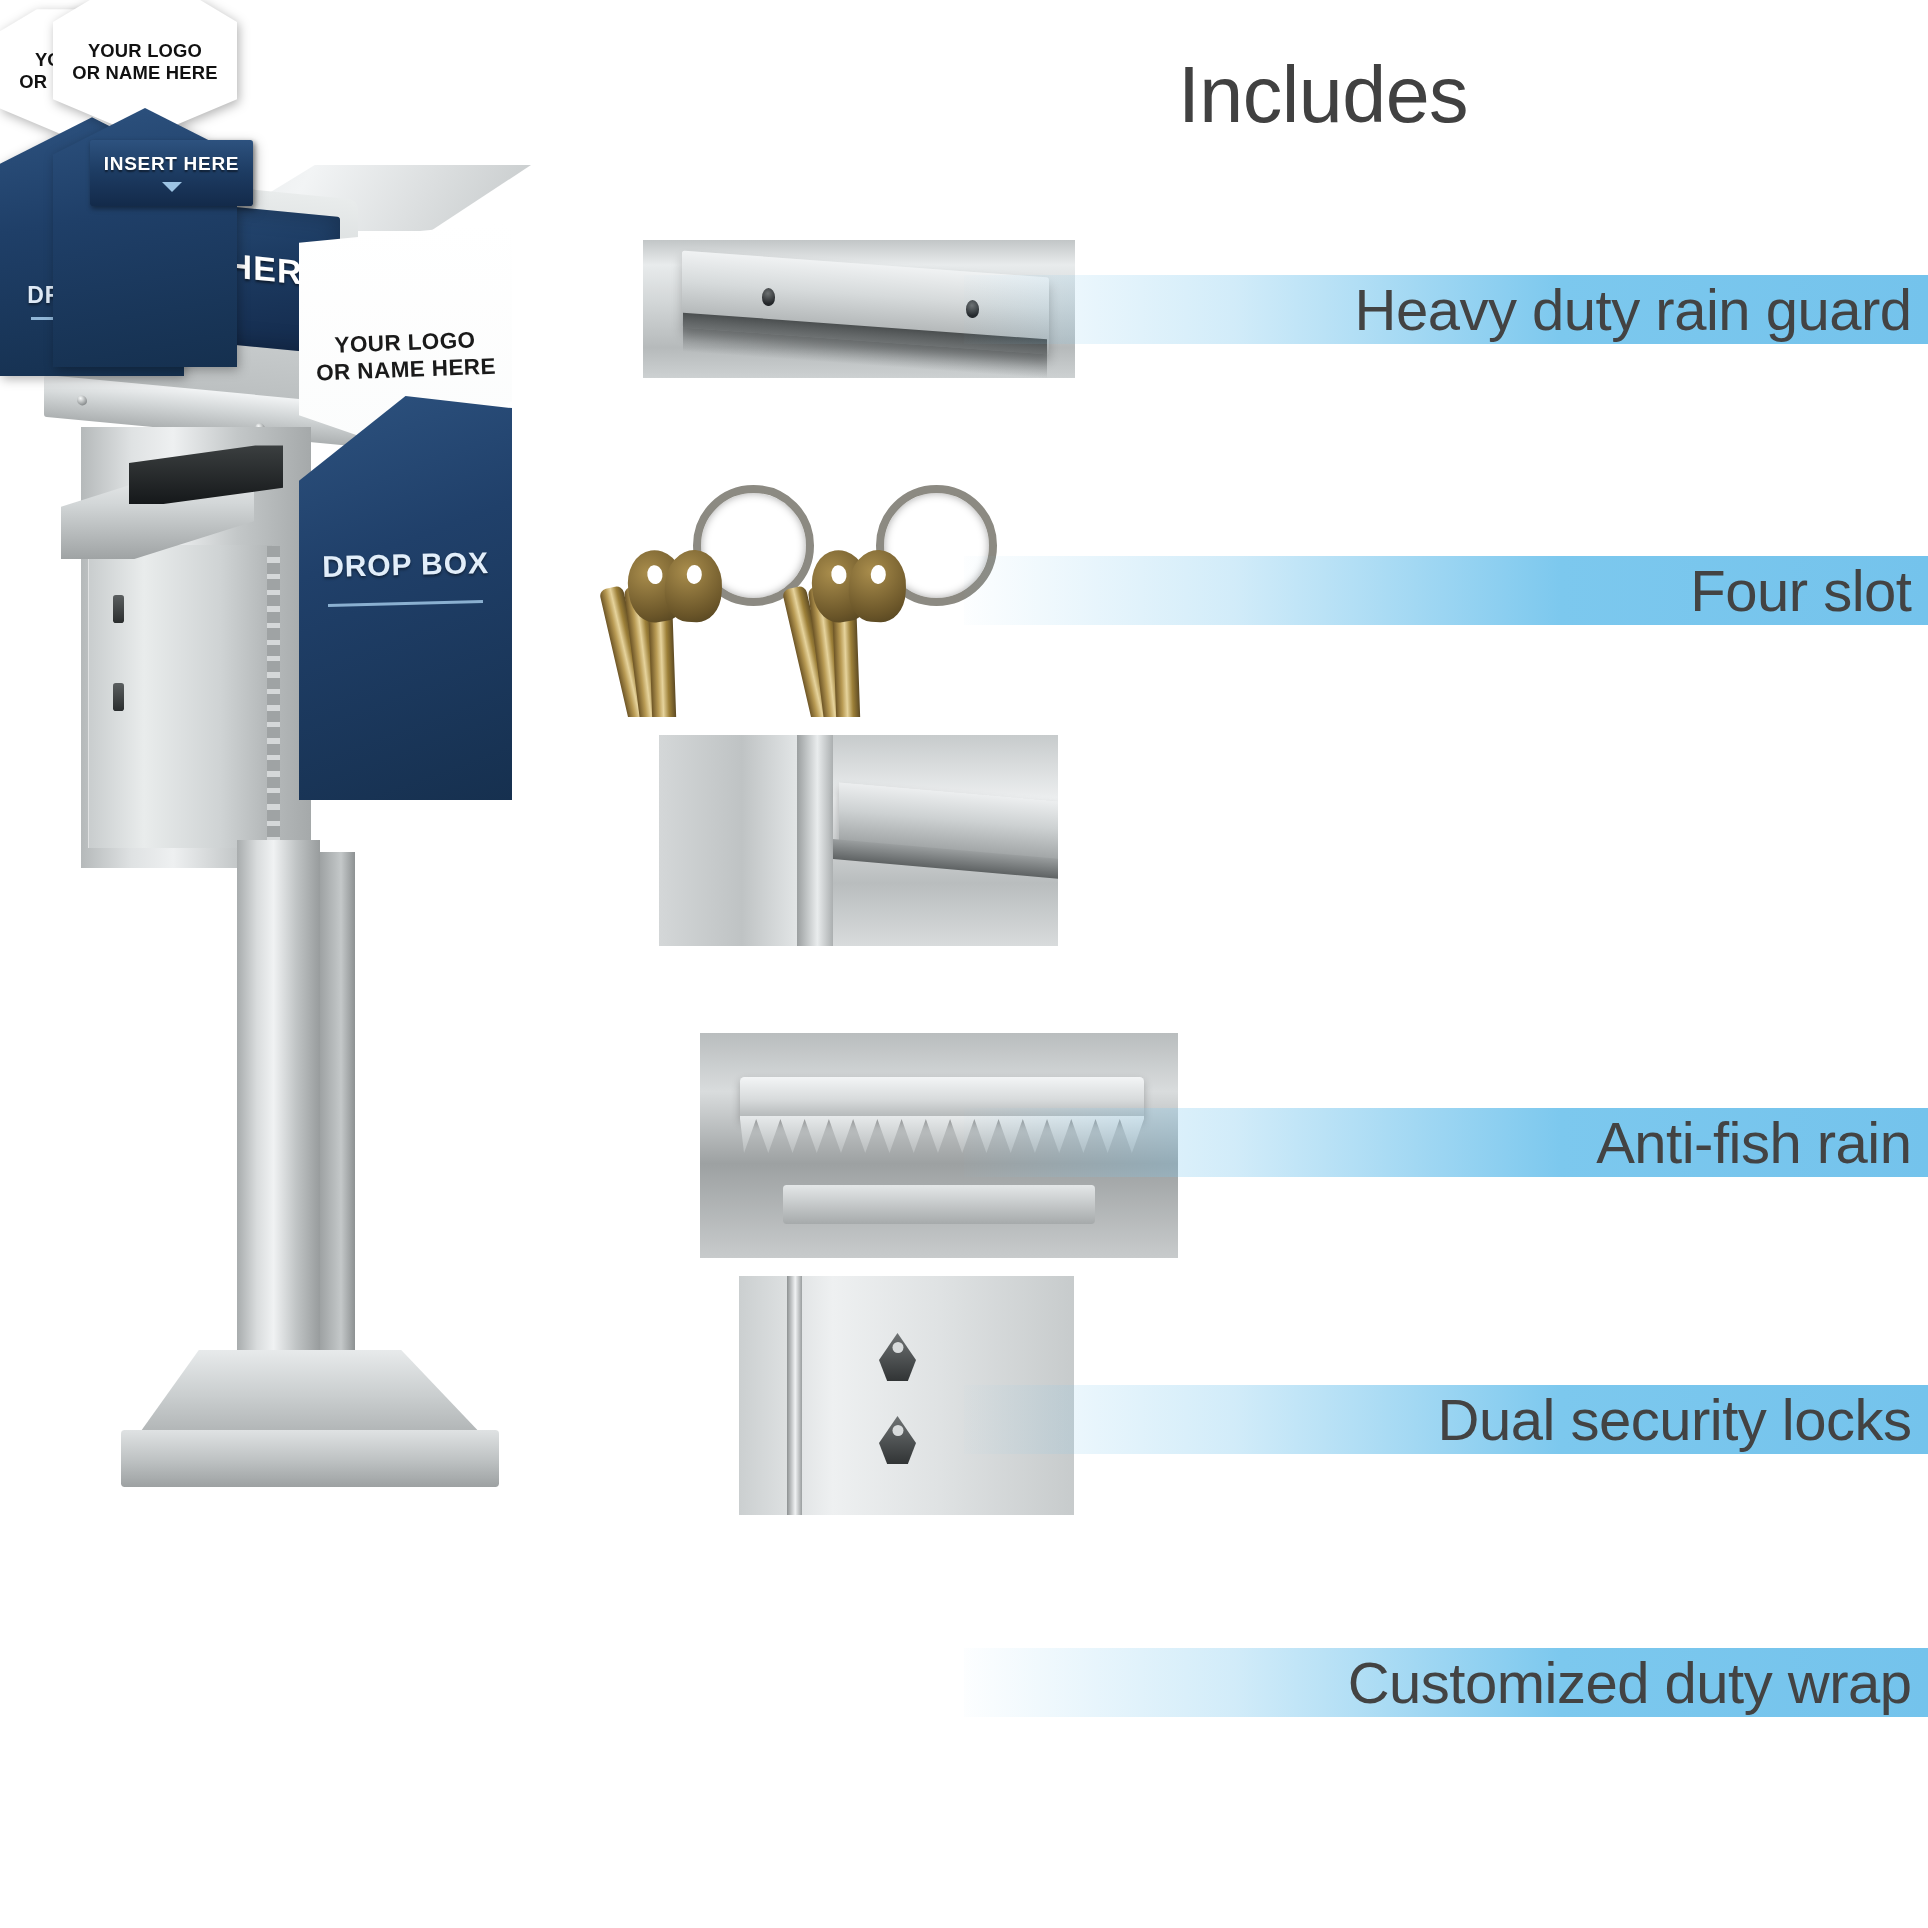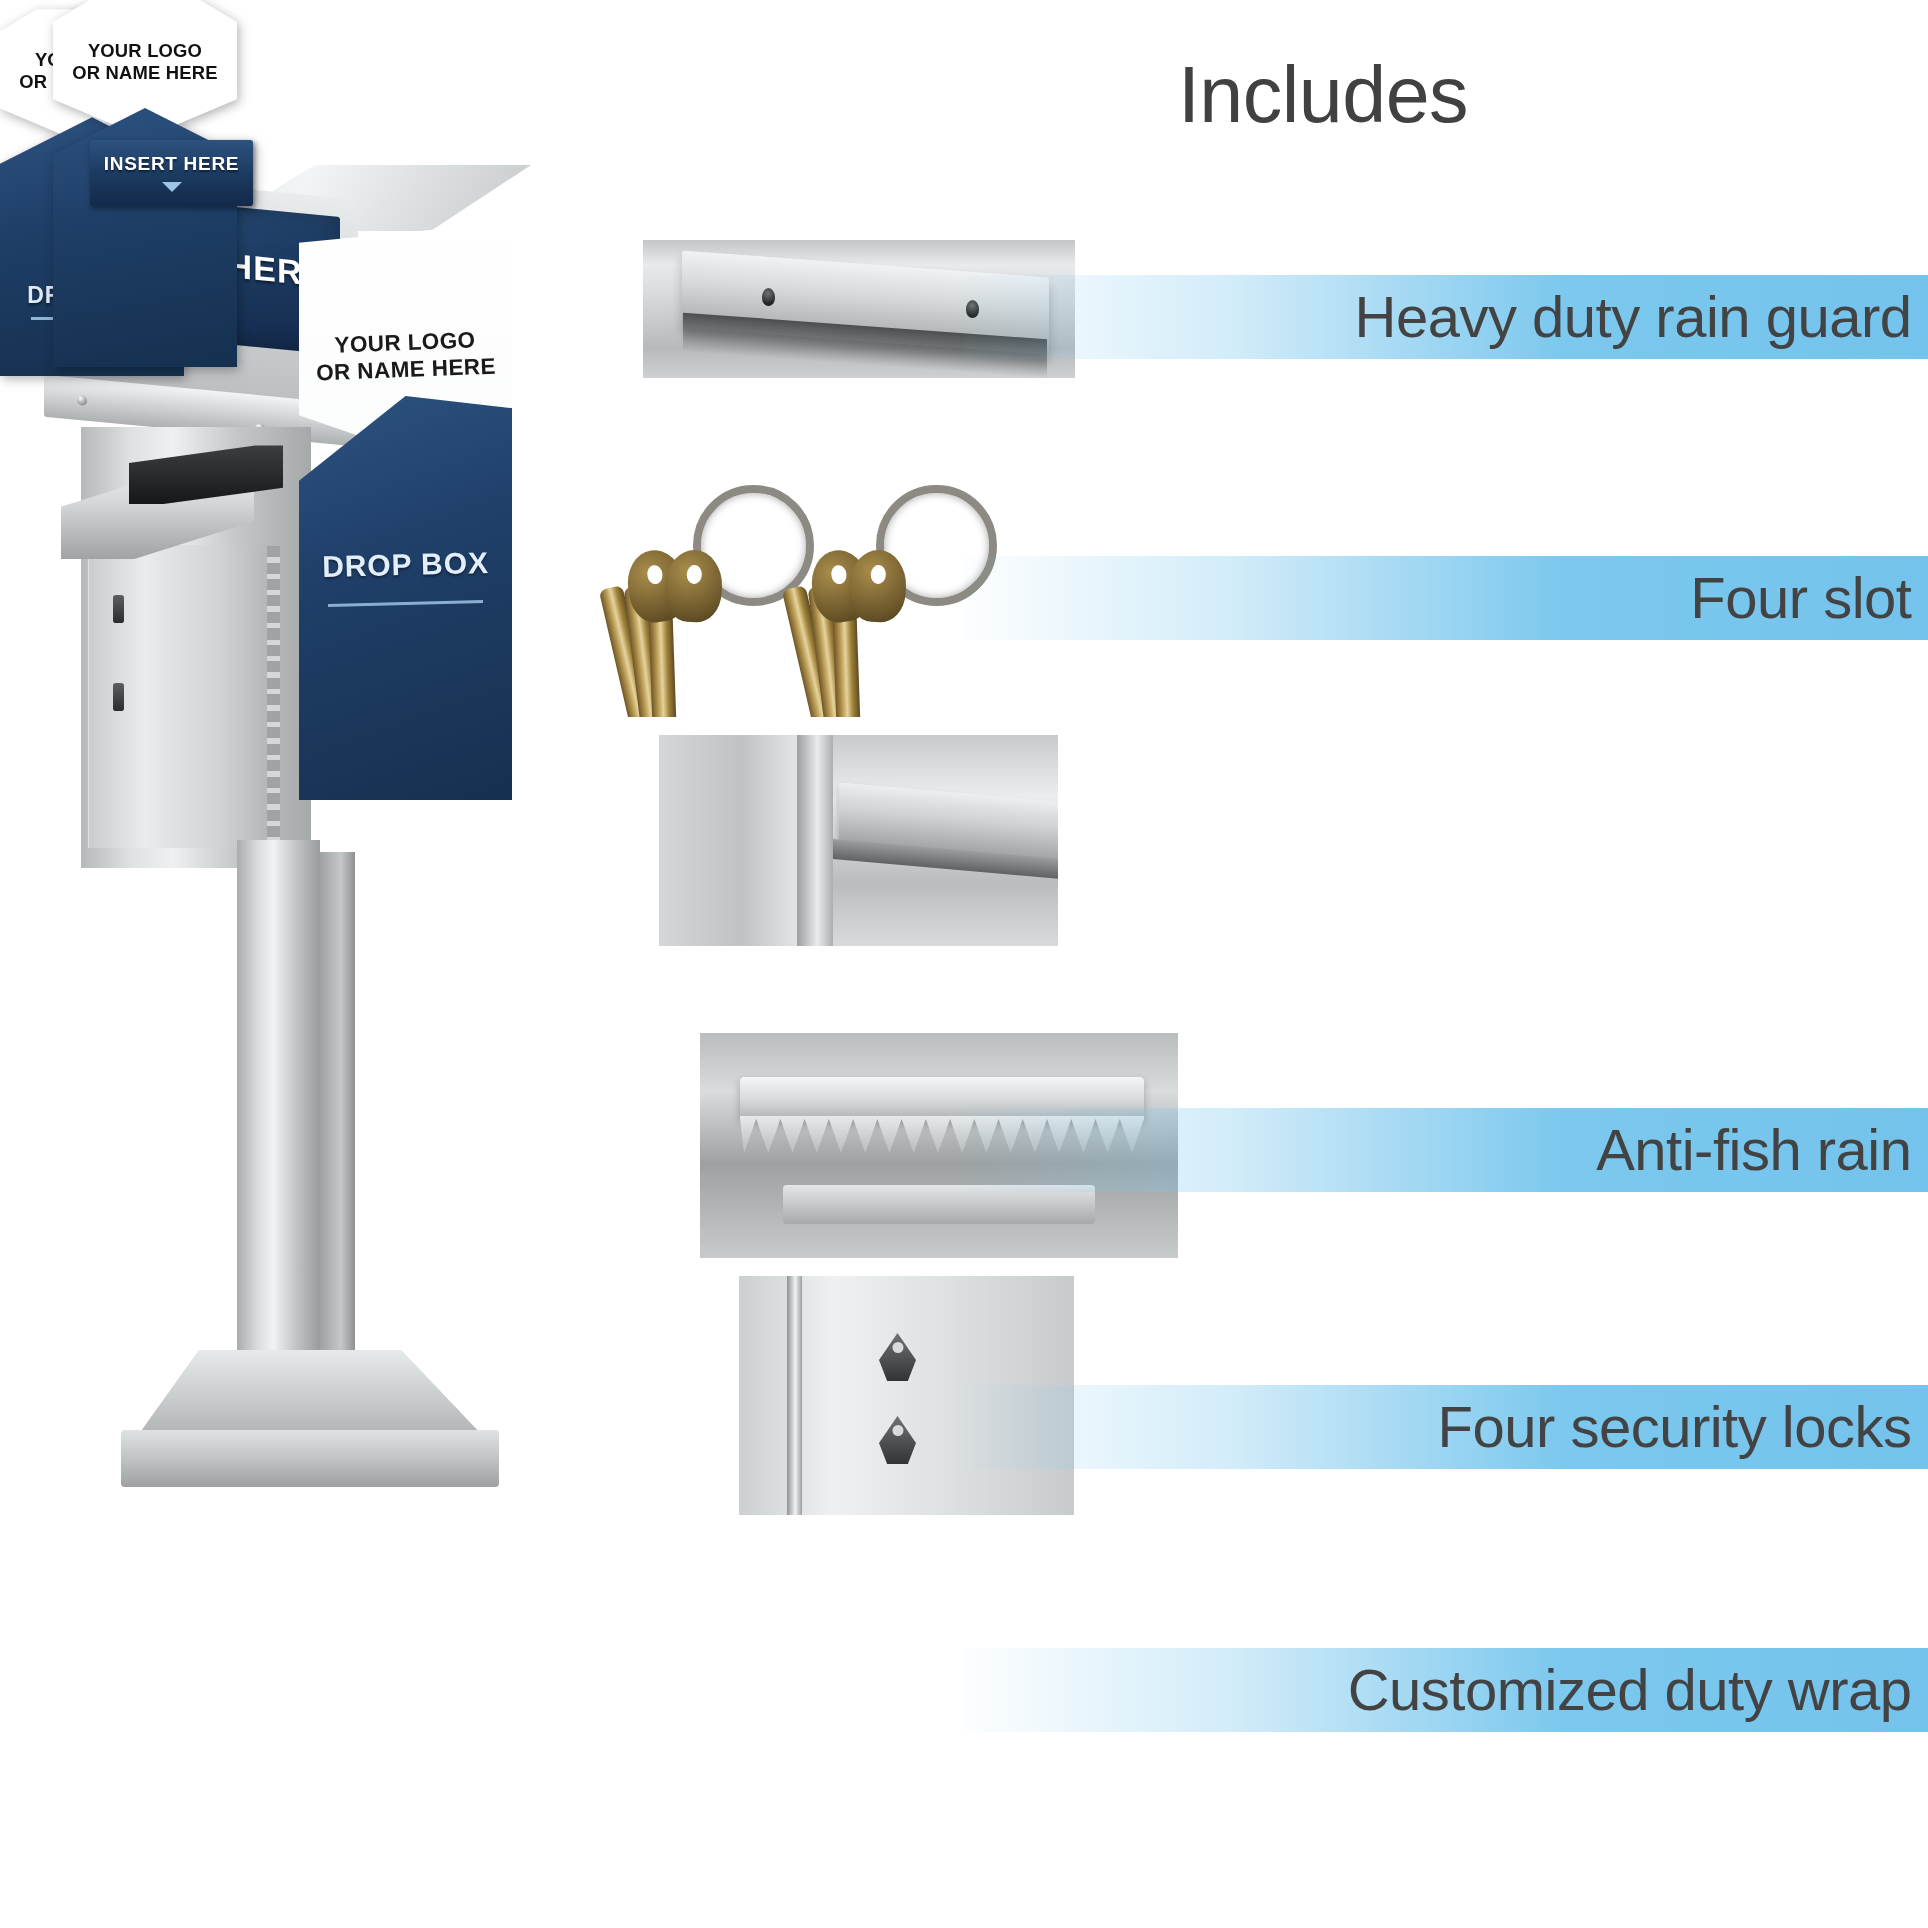--- a/index.html
+++ b/index.html
@@ -22,21 +22,21 @@
     font-size: 79px;
     line-height: 1.0;
     color: #414141;
     font-weight: 400;
     letter-spacing: -0.5px;
   }
 
   
   .feat-bar {
     position: absolute;
-    height: 84px;
+    height: 69px;
     background: linear-gradient(to right, rgba(125,200,238,0.02) 0%, rgba(125,200,238,0.35) 28%, #7cc8ee 62%, #74c3ec 100%);
     display: flex;
     align-items: center;
   }
   .feat-bar .feat-label {
     position: absolute;
     right: 16.5px;
     white-space: nowrap;
     color: #434343;
     font-size: 58px;
@@ -437,21 +437,21 @@
     <span class="feat-label">Anti-fish rain</span>
   </div>
 
   <div class="photo soft-edge" id="ph-locks">
     <div class="bg"></div>
     <div class="seam"></div>
     <span class="lk" style="left:140px;top:57px;"></span>
     <span class="lk" style="left:140px;top:140px;"></span>
   </div>
   <div class="feat-bar" style="left:964px; top:1385px; width:964px;">
-    <span class="feat-label">Four security locks</span>
+    <span class="feat-label">Dual security locks</span>
   </div>
 
   <div id="ph-wrap">
     <div class="wrap-card" style="left:0px; top:9.2px;">
       <div class="wrap-white">
         <div class="wrap-logo">
           <div>YOUR LOGO</div>
           <div>OR NAME HERE</div>
         </div>
       </div>

